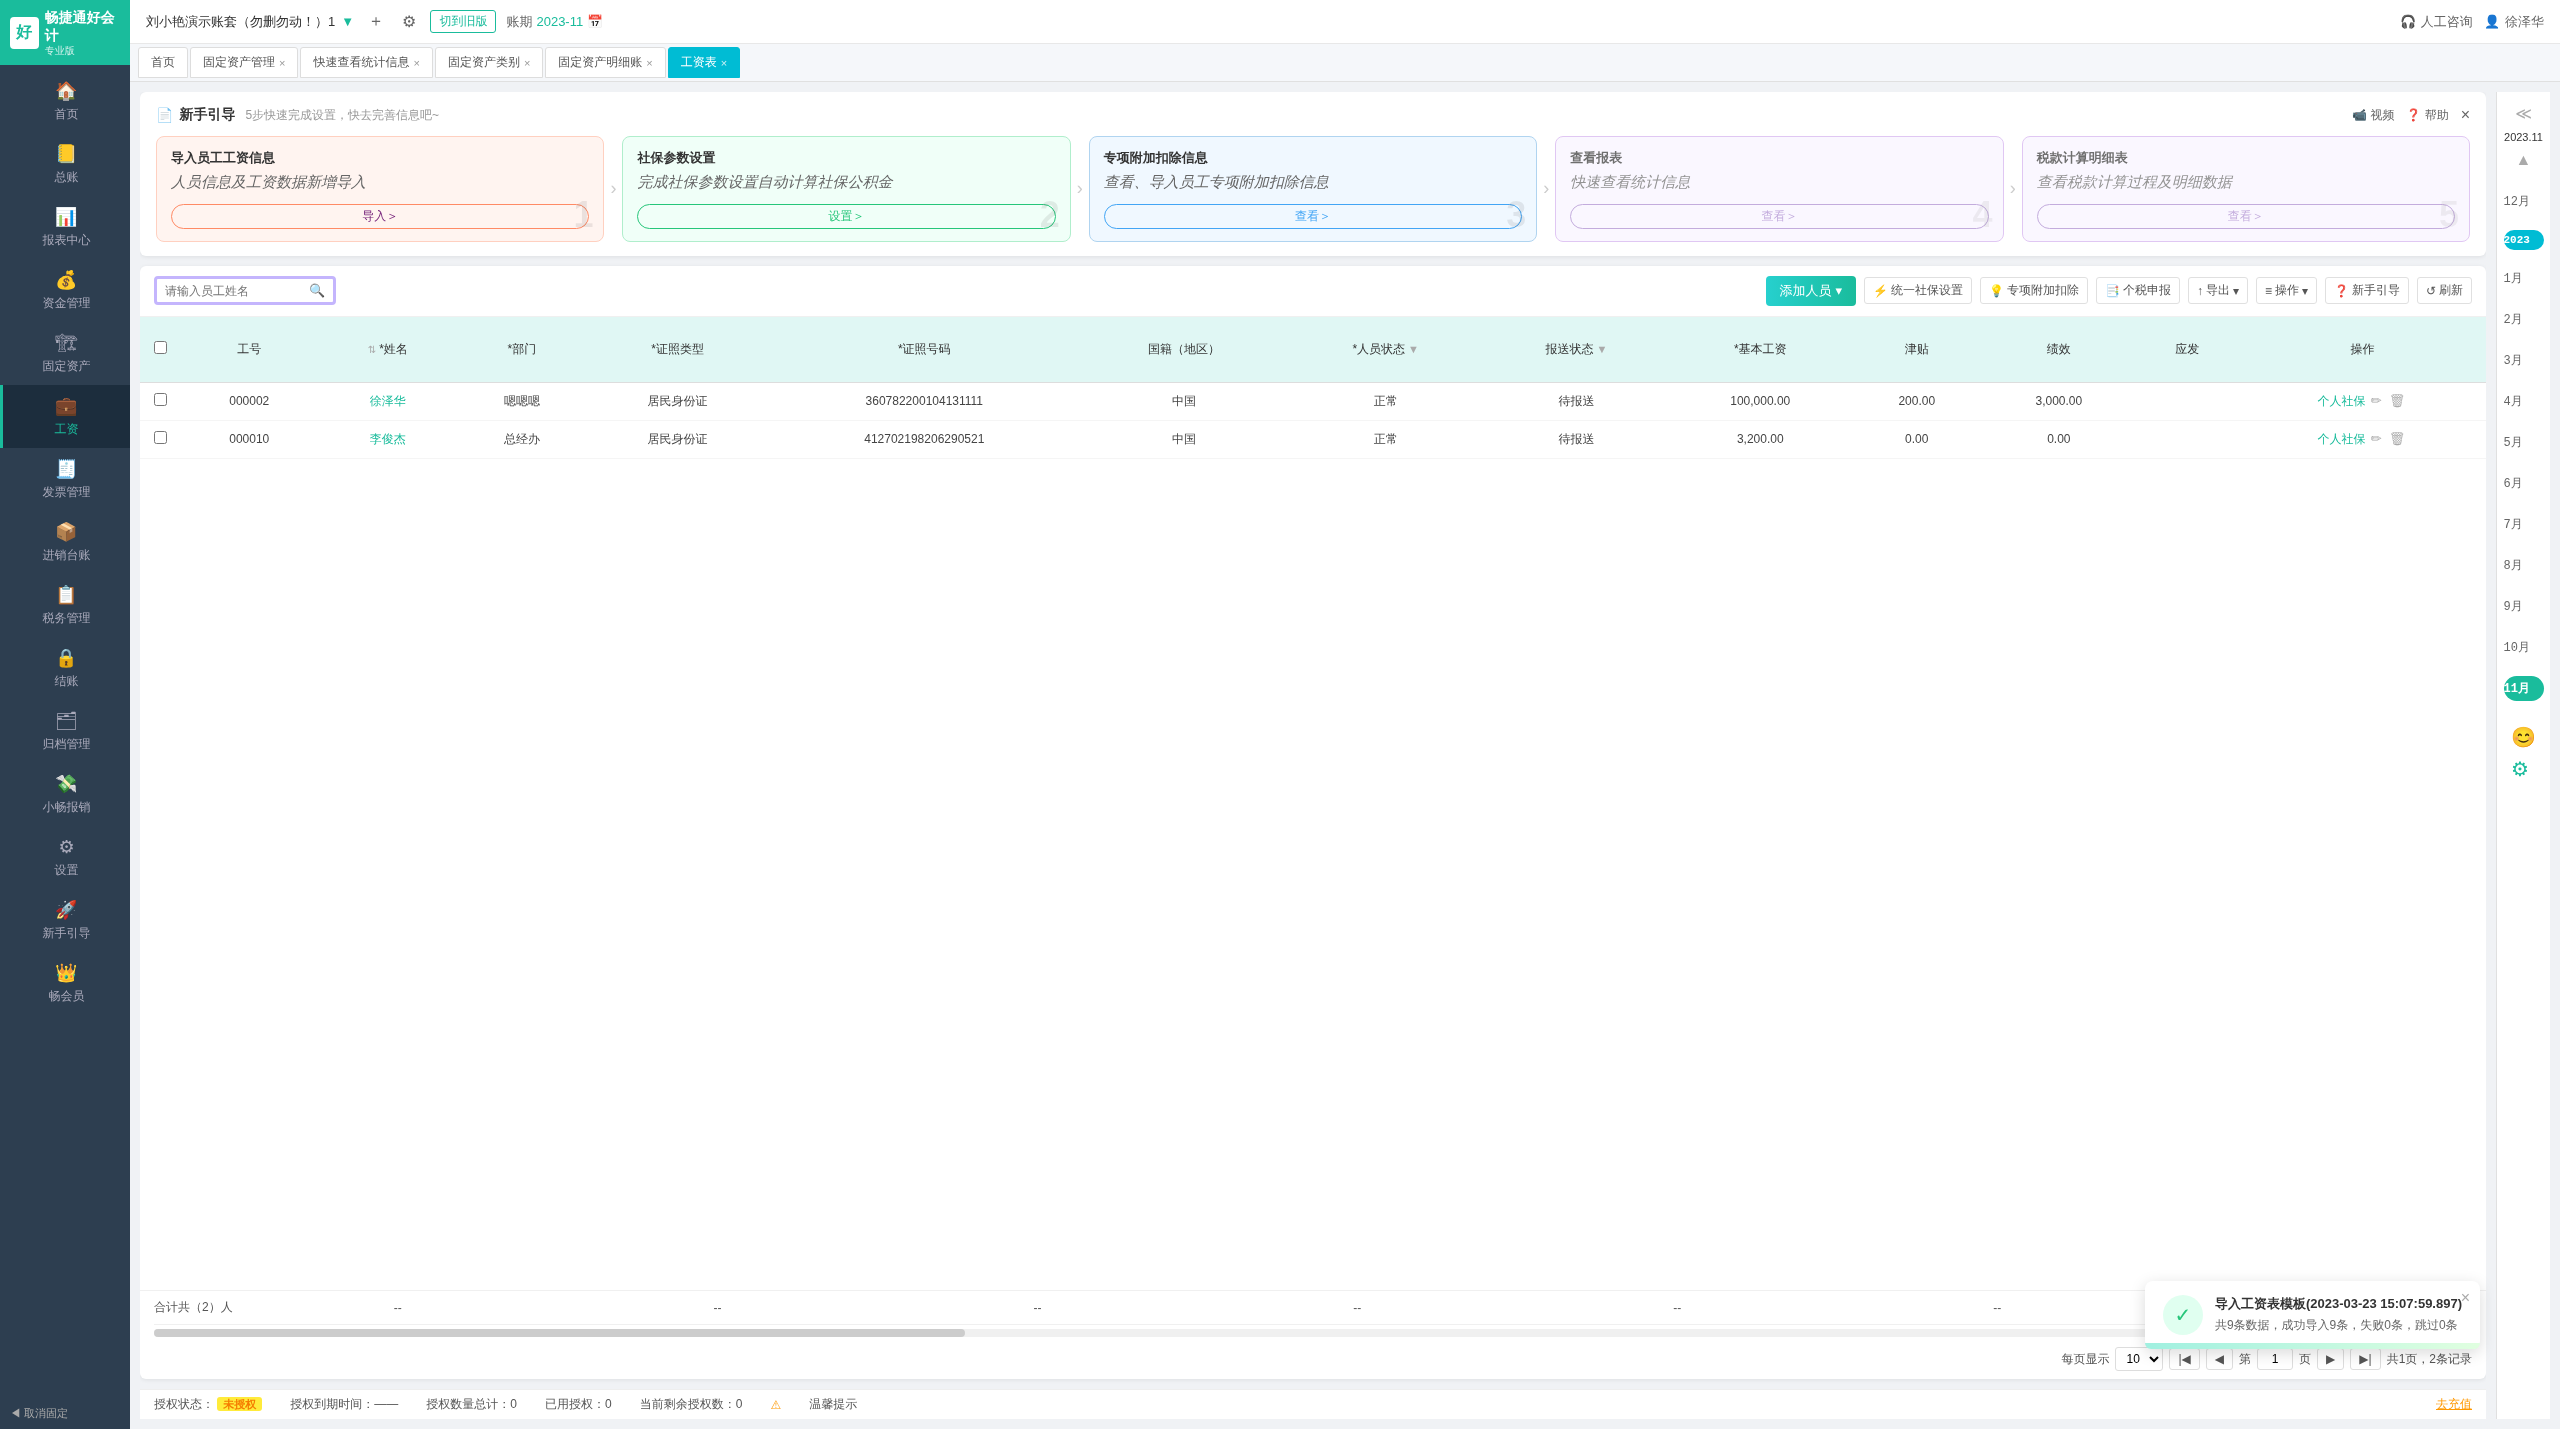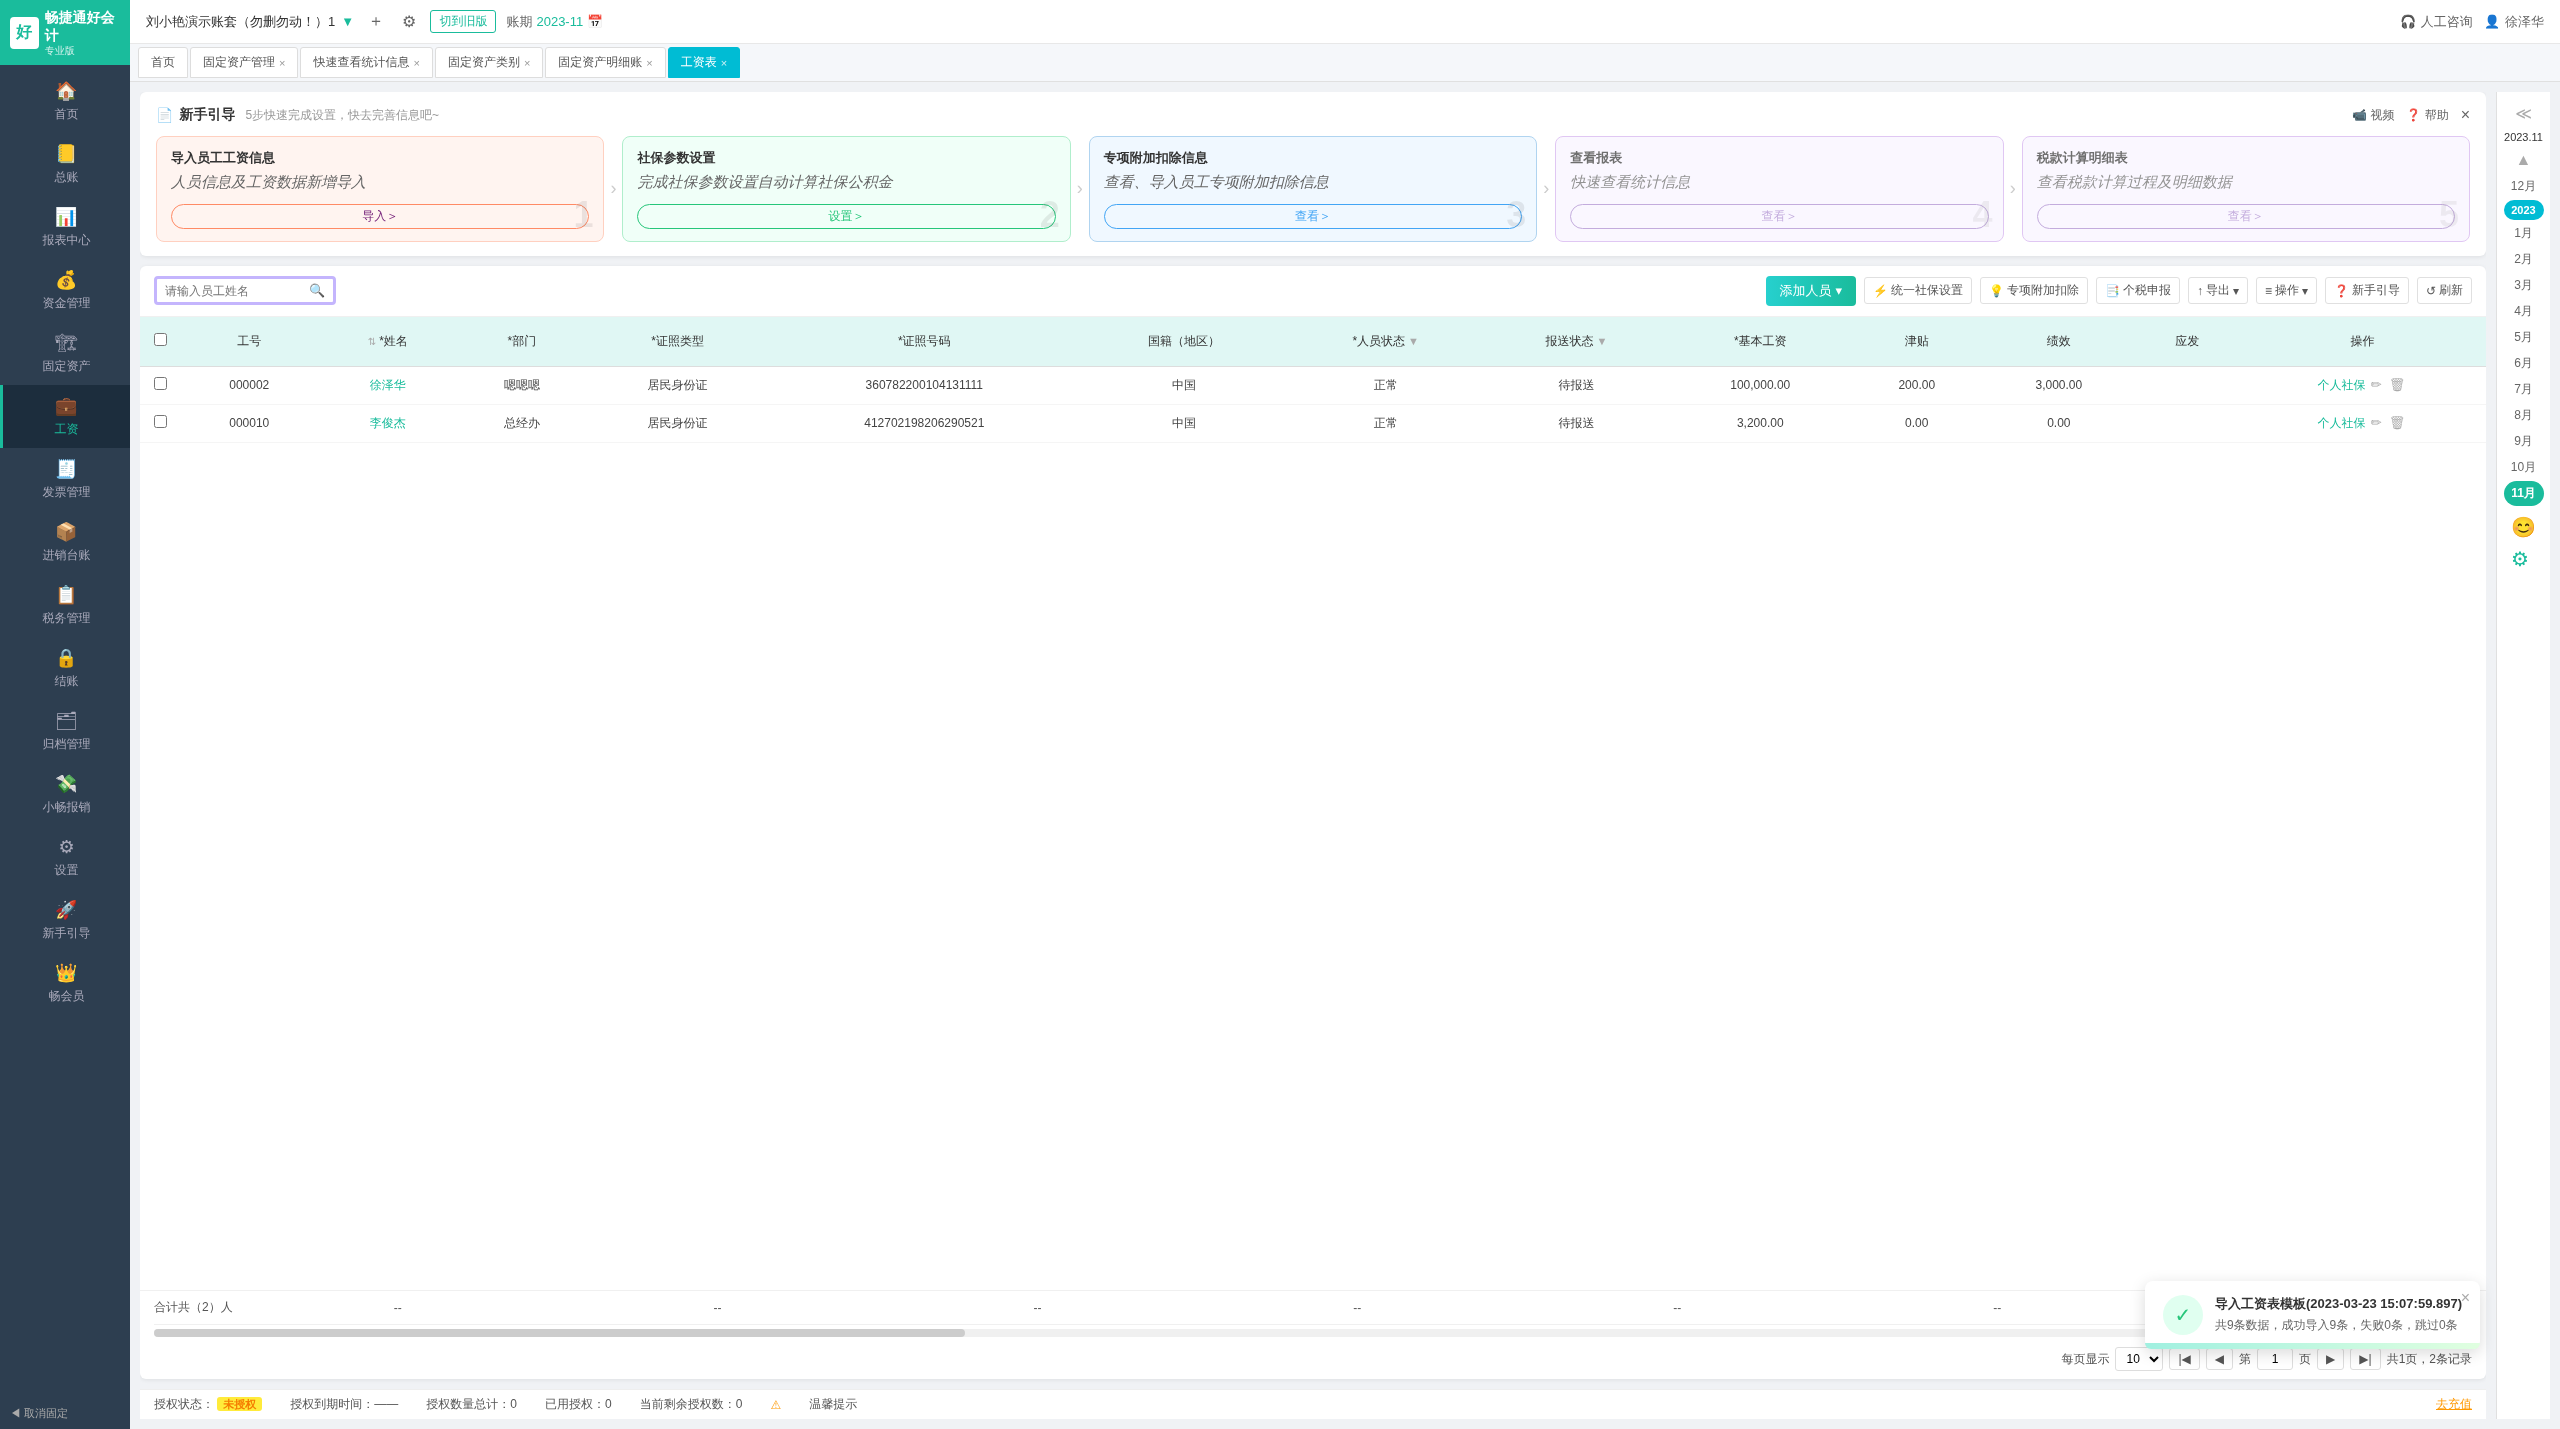--- a/index.html
+++ b/index.html
@@ -78,21 +78,21 @@
     .search-input-wrap { display: flex; align-items: center; border: 3px solid #c4b5fd; border-radius: 4px; padding: 4px 8px; gap: 4px; background: white; }
     .search-input-wrap input { border: none; outline: none; font-size: 12px; width: 140px; color: #999; }
     .add-btn { background: linear-gradient(to right, #26d0ce, #1abc9c); color: white; border: none; border-radius: 4px; padding: 6px 14px; cursor: pointer; font-size: 13px; display: flex; align-items: center; gap: 4px; }
     .toolbar-btn { display: flex; align-items: center; gap: 3px; color: #555; font-size: 12px; cursor: pointer; padding: 4px 8px; border: 1px solid #e0e0e0; border-radius: 3px; background: white; white-space: nowrap; }
     .toolbar-spacer { flex: 1; }
 
     
     .data-table-wrap { flex: 1; overflow: auto; }
     .data-table { width: 100%; border-collapse: collapse; font-size: 12px; }
     .data-table thead tr { background: #e0f7f4; }
-    .data-table th { padding: 16px 12px; text-align: center; color: #333; font-weight: 500; border-bottom: 1px solid #ddd; white-space: nowrap; position: sticky; top: 0; background: #e0f7f4; }
+    .data-table th { padding: 24px 12px; text-align: center; color: #333; font-weight: 500; border-bottom: 1px solid #ddd; white-space: nowrap; position: sticky; top: 0; background: #e0f7f4; }
     .data-table td { padding: 10px 12px; text-align: center; border-bottom: 1px solid #f5f5f5; color: #444; }
     .data-table .checkbox-col { width: 40px; }
     .data-table .name-link { color: #1abc9c; cursor: pointer; text-decoration: none; }
     .filter-icon { color: #aaa; font-size: 11px; cursor: pointer; }
     .sort-icon { color: #aaa; font-size: 10px; }
     .th-with-icon { display: flex; align-items: center; justify-content: center; gap: 3px; white-space: nowrap; }
     .action-link { color: #1abc9c; cursor: pointer; font-size: 12px; }
     .action-icon { color: #aaa; cursor: pointer; font-size: 13px; margin: 0 2px; }
 
     
@@ -104,21 +104,21 @@
     .page-input { border: 1px solid #ddd; padding: 3px 6px; width: 36px; text-align: center; border-radius: 3px; font-size: 12px; }
     .page-size-select { border: 1px solid #ddd; padding: 3px 6px; border-radius: 3px; font-size: 12px; background: white; }
 
     
     .auth-bar { background: white; border-top: 1px solid #eee; padding: 6px 14px; display: flex; align-items: center; gap: 28px; font-size: 12px; color: #555; flex-shrink: 0; }
     .auth-status-tag { background: #ffeb3b; color: #f57c00; padding: 1px 6px; border-radius: 3px; font-size: 11px; font-weight: bold; }
     .auth-link { color: #ff9800; cursor: pointer; text-decoration: underline; }
 
     
     .right-panel { width: 54px; background: white; border-left: 1px solid #e0e0e0; display: flex; flex-direction: column; align-items: center; padding: 8px 0; flex-shrink: 0; font-size: 12px; overflow: hidden; }
-    .right-panel .month-item { width: 40px; text-align: center; padding: 4px 0; cursor: pointer; color: #666; border-radius: 20px; margin: 1px 0; font-size: 12px; }
+    .right-panel .month-item { width: 40px; padding: 4px 0; cursor: pointer; color: #666; border-radius: 20px; margin: 16px 0; font-size: 12px; font-family: Liberation Mono, monospace; }
     .right-panel .month-item.current { background: #1abc9c; color: white; border-radius: 20px; font-weight: bold; }
     .right-panel .month-item.year-label-inline { background: #00bcd4; color: white; border-radius: 20px; font-size: 11px; font-weight: bold; }
     .right-panel-nav { color: #aaa; cursor: pointer; font-size: 16px; padding: 4px; }
     .right-panel-actions { display: flex; flex-direction: column; gap: 8px; padding-top: 8px; }
     .right-action-icon { color: #1abc9c; font-size: 20px; cursor: pointer; }
 
     
     .toast { position: fixed; bottom: 80px; right: 80px; background: white; border-radius: 8px; box-shadow: 0 4px 16px rgba(0,0,0,0.15); padding: 14px 18px; display: flex; align-items: flex-start; gap: 12px; max-width: 380px; z-index: 100; }
     .toast-close { position: absolute; top: 8px; right: 10px; color: #aaa; cursor: pointer; font-size: 16px; }
     .toast-icon-wrap { width: 40px; height: 40px; background: #e0fff0; border-radius: 50%; display: flex; align-items: center; justify-content: center; font-size: 20px; color: #26c67a; flex-shrink: 0; }

